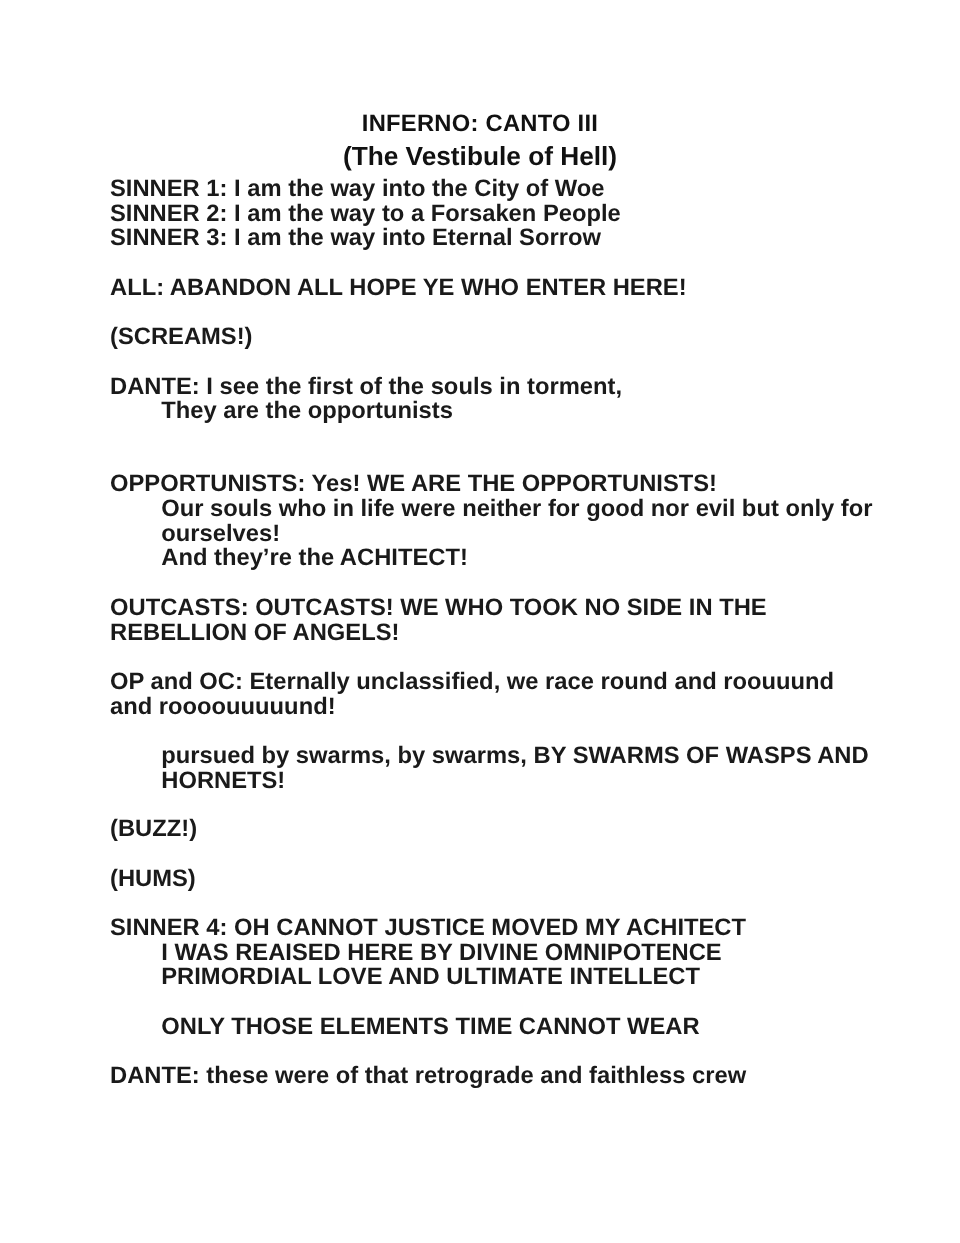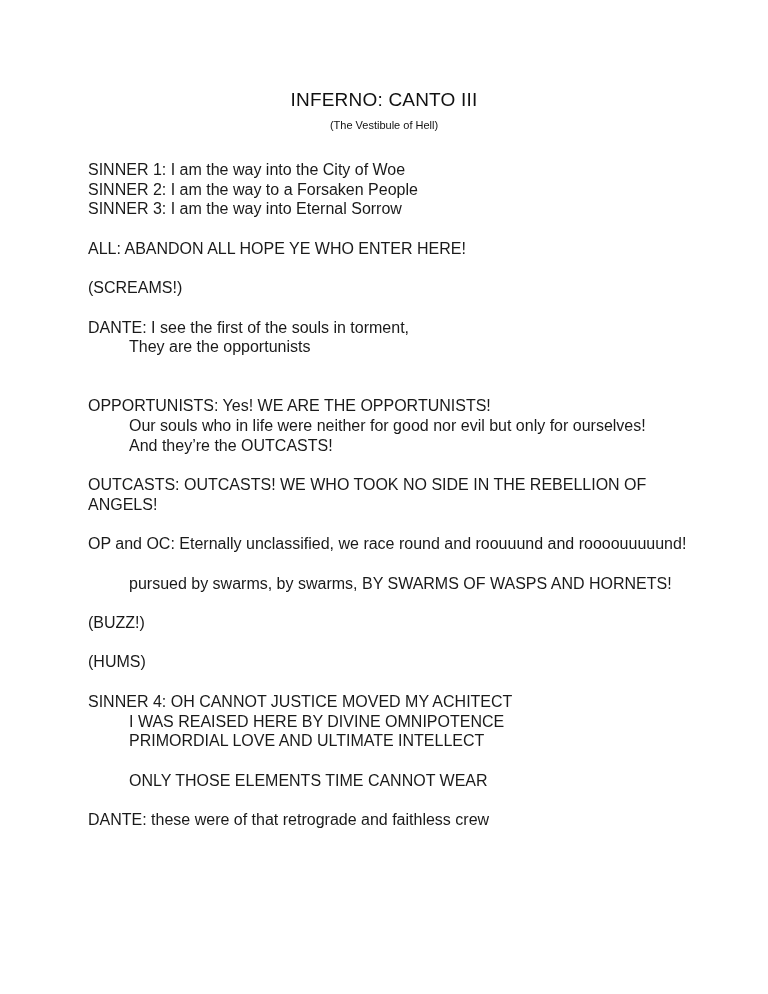--- a/index.html
+++ b/index.html
@@ -15,36 +15,37 @@
     overflow: hidden;
     font-family: "Liberation Sans", "DejaVu Sans", sans-serif;
     color: #1a1a1a;
   }
   .heading {
     padding-top: 88px;
     text-align: center;
   }
   .title {
     font-size: 19px;
-    font-weight: 400;
+    font-weight: 700;
     line-height: 23px;
     color: #111111;
     letter-spacing: 0.2px;
   }
   .subtitle {
-    font-size: 11px;
-    font-weight: 400;
+    font-size: 21px;
+    font-weight: 700;
     line-height: 21px;
     margin-top: 4px;
     color: #111111;
   }
   .script-body {
-    margin: 24px 70px 0 88px;
-    font-size: 16px;
+    margin: 6px 70px 0 88px;
+    font-size: 19px;
     line-height: 19.7px;
+    font-weight: bold;
   }
   .line {
     min-height: 19.7px;
     white-space: pre-wrap;
   }
   .line.indent {
     padding-left: 41px;
   }
 </style>
 </head>
@@ -63,21 +64,21 @@
       <div class="line">ALL: ABANDON ALL HOPE YE WHO ENTER HERE!</div>
       <div class="line"></div>
       <div class="line">(SCREAMS!)</div>
       <div class="line"></div>
       <div class="line">DANTE: I see the first of the souls in torment,</div>
       <div class="line indent">They are the opportunists</div>
       <div class="line"></div>
       <div class="line"></div>
       <div class="line">OPPORTUNISTS: Yes! WE ARE THE OPPORTUNISTS!</div>
       <div class="line indent">Our souls who in life were neither for good nor evil but only for ourselves!</div>
-      <div class="line indent">And they’re the OUTCASTS!</div>
+      <div class="line indent">And they’re the ACHITECT!</div>
       <div class="line"></div>
       <div class="line">OUTCASTS: OUTCASTS! WE WHO TOOK NO SIDE IN THE REBELLION OF ANGELS!</div>
       <div class="line"></div>
       <div class="line">OP and OC: Eternally unclassified, we race round and roouuund and roooouuuuund!</div>
       <div class="line"></div>
       <div class="line indent">pursued by swarms, by swarms, BY SWARMS OF WASPS AND HORNETS!</div>
       <div class="line"></div>
       <div class="line">(BUZZ!)</div>
       <div class="line"></div>
       <div class="line">(HUMS)</div>

